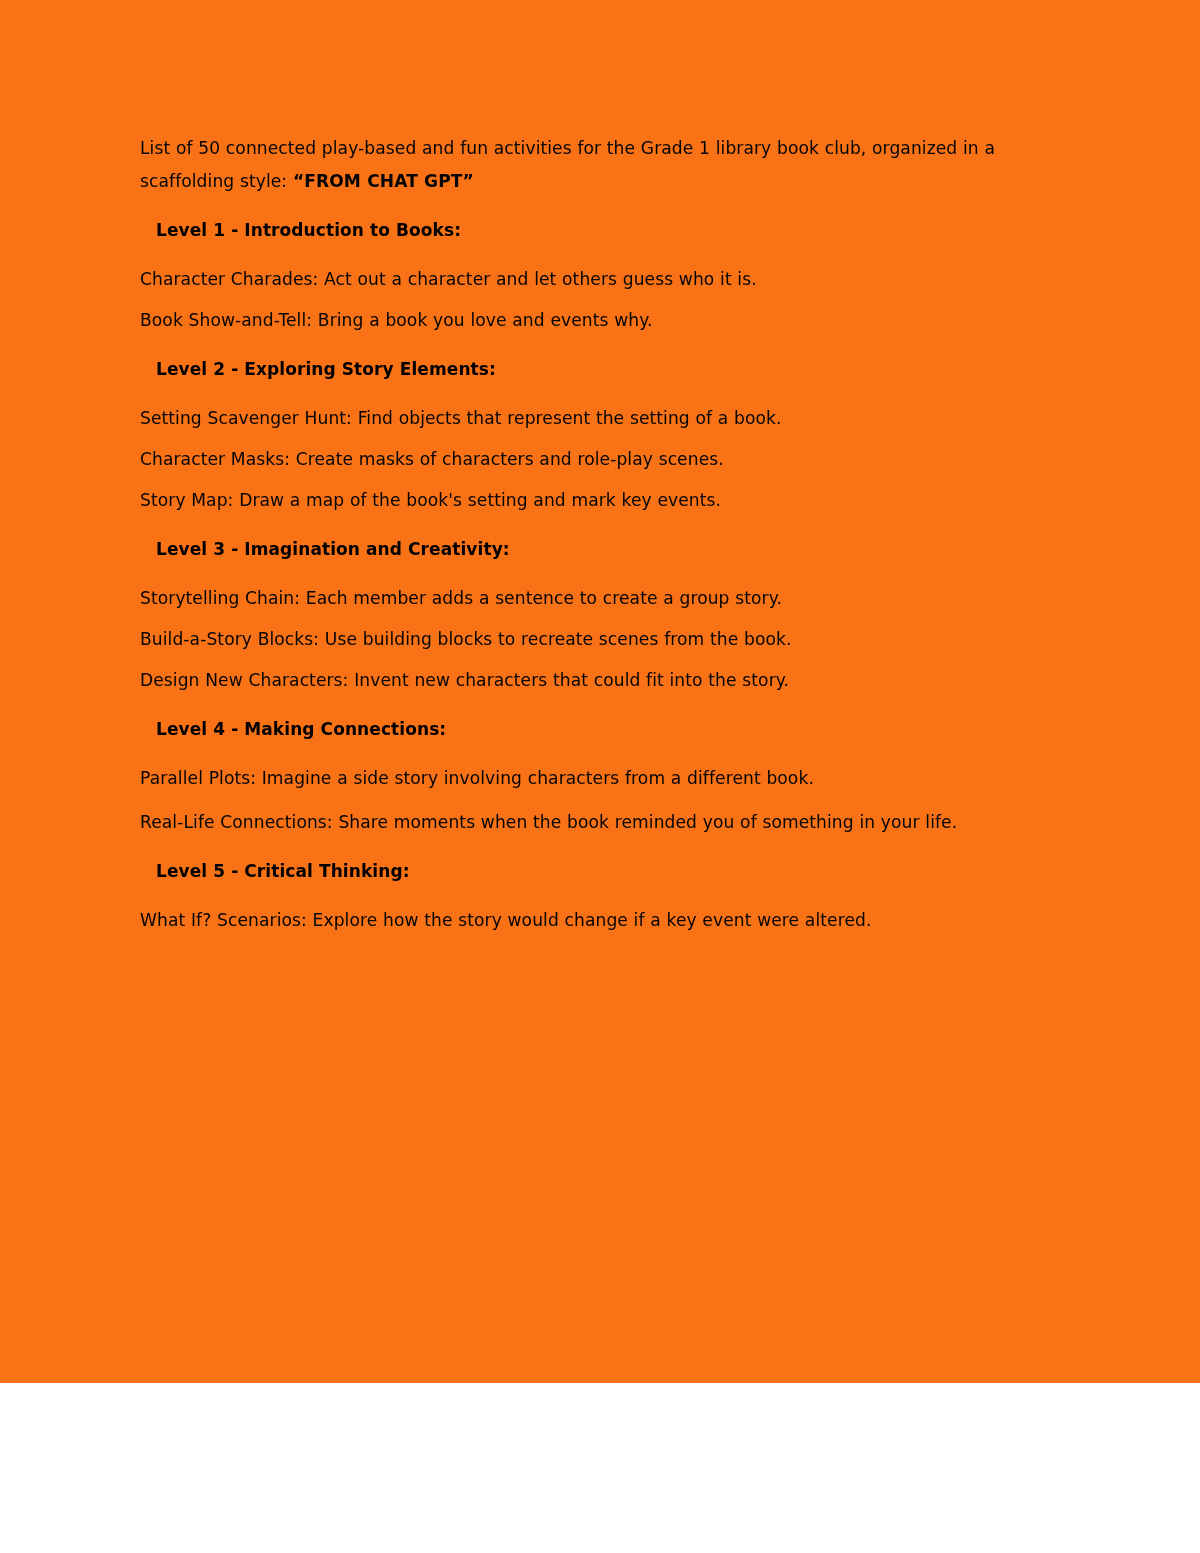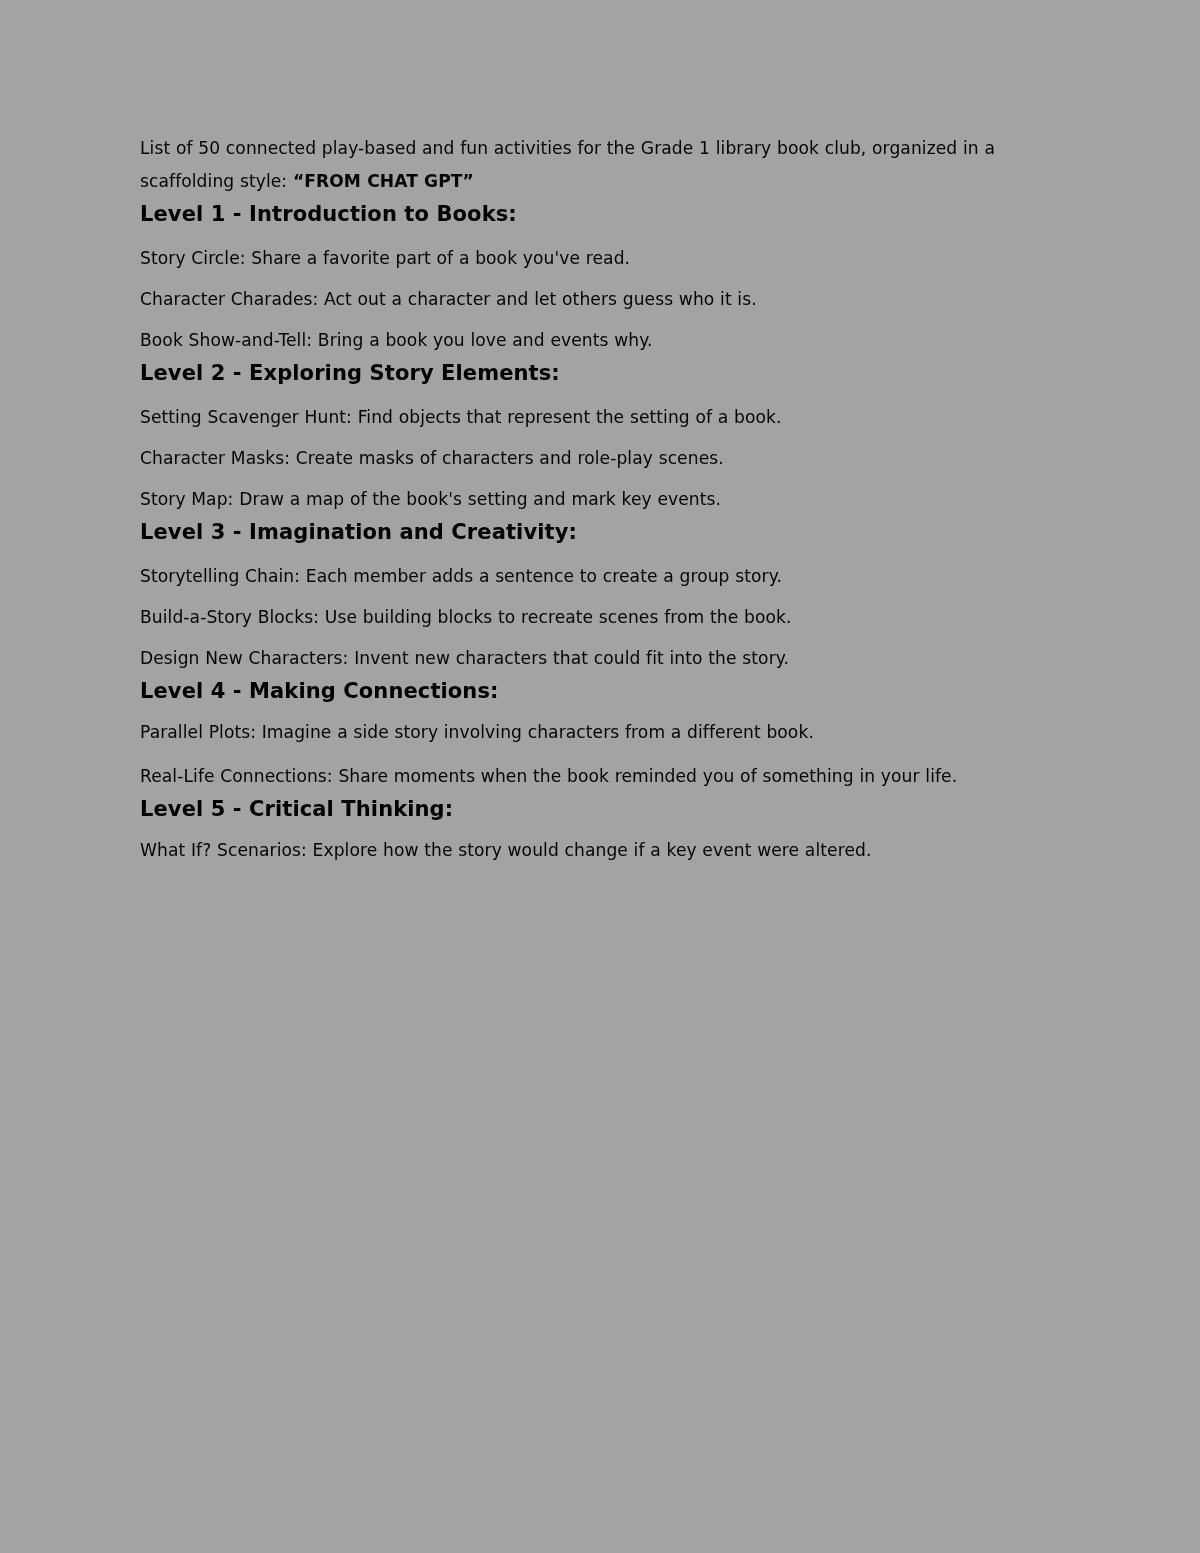--- a/index.html
+++ b/index.html
@@ -11,22 +11,22 @@
     width: 1200px;
     height: 1553px;
     font-family: "DejaVu Sans", sans-serif;
     color: #000000;
     -webkit-font-smoothing: antialiased;
   }
 
   .page {
     position: relative;
     width: 1200px;
-    height: 1553px;
-    background: #a3a3a3;
+    height: 1383px;
+    background: #f97316;
     box-sizing: border-box;
     padding: 132px 207px 0 140px;
   }
 
   .doc-body {
     width: 856px;
   }
 
   
   .para {
@@ -49,44 +49,43 @@
 
   
   .gap-section {     
     margin-top: 55px;
   }
   .gap-tight {       
     margin-top: 18px;
   }
 
   .level-heading {
-    font-size: 21px;
+    font-size: 17px;
     line-height: 33px;
     font-weight: bold;
     color: #000000;
-    margin: 0;
+    margin: 16px;
     letter-spacing: 0.005em;
   }
   .item-first {
     margin-top: 11px;
   }
   .item-gap {
     margin-top: 8px;
   }
 </style>
 </head>
 <body>
 
 <div class="page">
   <div class="doc-body">
 
     <p class="para intro"><span>List of 50 connected play-based and fun activities for the Grade 1 library book club, organized in a scaffolding style: </span><span class="strongq">“FROM CHAT GPT”</span></p>
 
     <p class="level-heading gap-section">Level 1 - Introduction to Books:</p>
-    <p class="para item-first">Story Circle: Share a favorite part of a book you've read.</p>
     <p class="para item-gap">Character Charades: Act out a character and let others guess who it is.</p>
     <p class="para item-gap">Book Show-and-Tell: Bring a book you love and events why.</p>
 
     <p class="level-heading gap-section">Level 2 - Exploring Story Elements:</p>
     <p class="para item-first">Setting Scavenger Hunt: Find objects that represent the setting of a book.</p>
     <p class="para item-gap">Character Masks: Create masks of characters and role-play scenes.</p>
     <p class="para item-gap">Story Map: Draw a map of the book's setting and mark key events.</p>
 
     <p class="level-heading gap-tight">Level 3 - Imagination and Creativity:</p>
     <p class="para item-first">Storytelling Chain: Each member adds a sentence to create a group story.</p>

